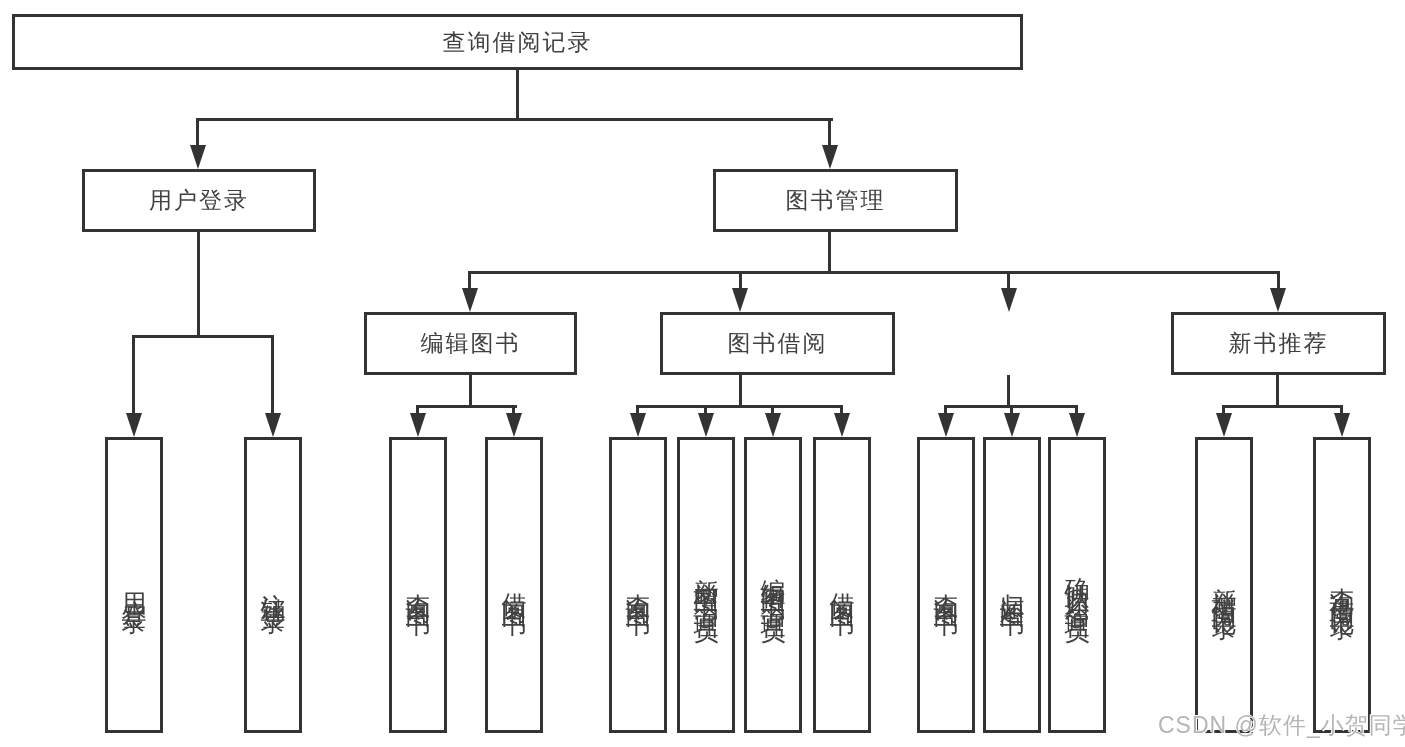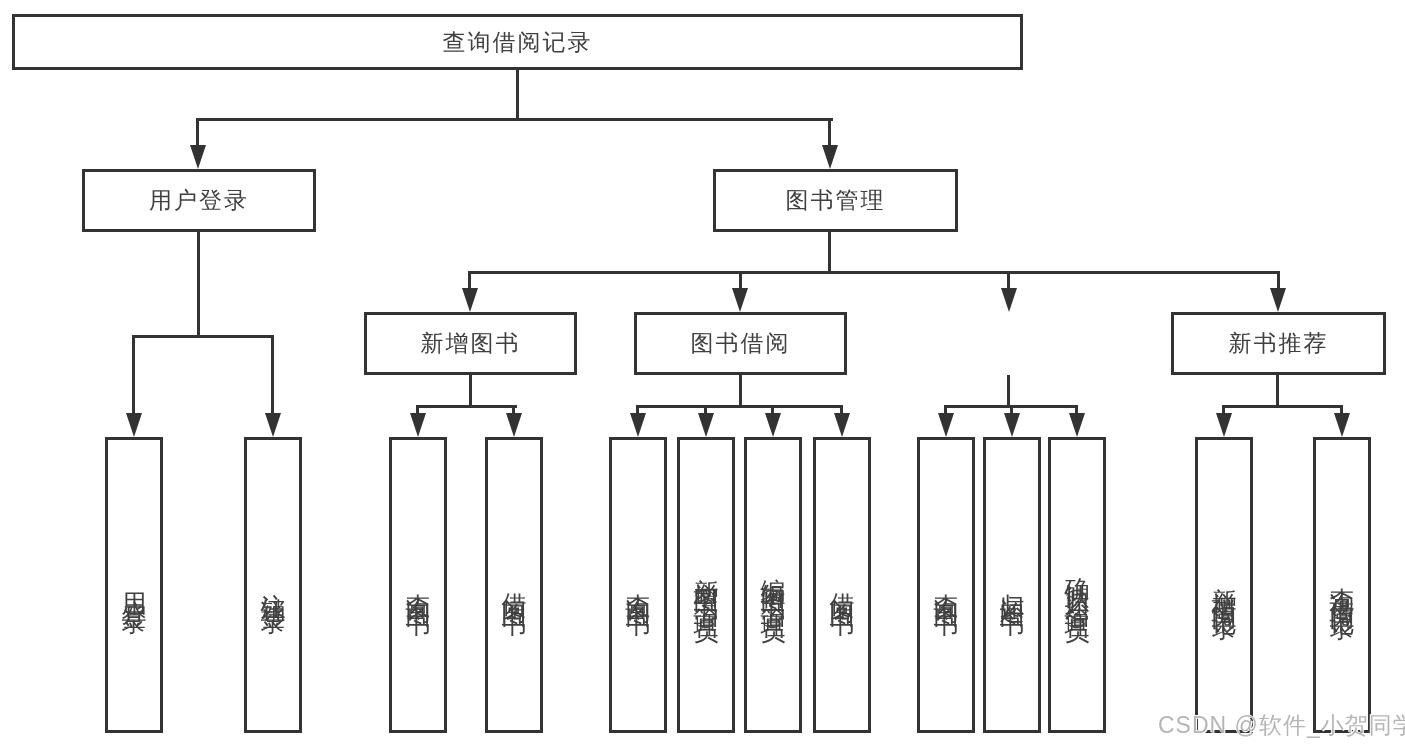--- a/index.html
+++ b/index.html
@@ -59,22 +59,22 @@
   <div class="hline" style="left:468px;top:271px;width:812px"></div>
   <div class="vline" style="left:468px;top:271px;height:20px"></div>
   <div class="arrow" style="left:462px;top:288px"></div>
   <div class="vline" style="left:739px;top:271px;height:20px"></div>
   <div class="arrow" style="left:732px;top:288px"></div>
   <div class="vline" style="left:1007px;top:271px;height:20px"></div>
   <div class="arrow" style="left:1001px;top:288px"></div>
   <div class="vline" style="left:1277px;top:271px;height:20px"></div>
   <div class="arrow" style="left:1270px;top:288px"></div>
 
-  <div class="hbox" style="left:364px;top:312px;width:213px;height:63px">新增图书</div>
-  <div class="hbox" style="left:634px;top:312px;width:213px;height:63px">图书借阅</div>
+  <div class="hbox" style="left:364px;top:312px;width:213px;height:63px">编辑图书</div>
+  <div class="hbox" style="left:660px;top:312px;width:235px;height:63px">图书借阅</div>
   <div class="hbox" style="left:1171px;top:312px;width:215px;height:63px">新书推荐</div>
 
   <div class="vline" style="left:469px;top:375px;height:33px"></div>
   <div class="hline" style="left:416px;top:405px;width:101px"></div>
   <div class="vline" style="left:416px;top:405px;height:12px"></div>
   <div class="arrow" style="left:410px;top:413px"></div>
   <div class="vline" style="left:512px;top:405px;height:12px"></div>
   <div class="arrow" style="left:506px;top:413px"></div>
 
   <div class="vline" style="left:739px;top:375px;height:33px"></div>

